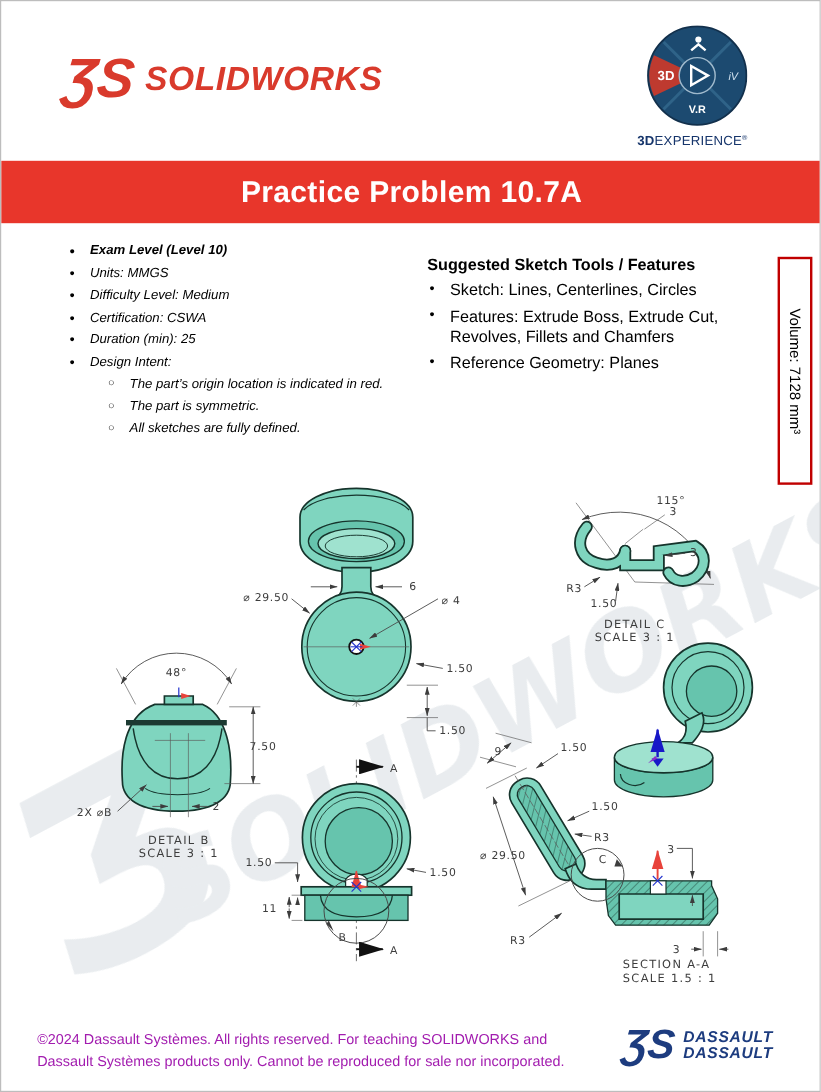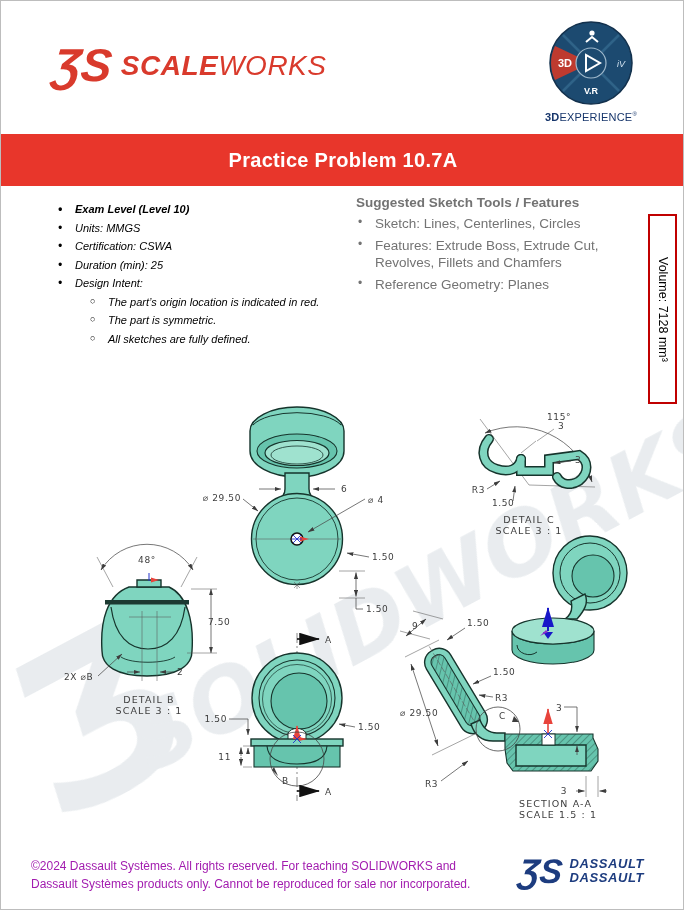--- a/index.html
+++ b/index.html
@@ -4,36 +4,36 @@
 <style>
   html,body{margin:0;padding:0;background:#e9e9e9;}
   .page{position:relative;width:684px;height:910px;background:#fff;border:1px solid #bdbdbd;
         box-sizing:border-box;font-family:"Liberation Sans",sans-serif;overflow:hidden;}
 
   
   .sw-logo{position:absolute;left:52px;top:44px;display:flex;align-items:center;color:#D93A2C;}
   .sw-glyph{font-size:46px;font-weight:700;font-style:italic;line-height:0.9;transform:skewX(-6deg);}
   .sw-text{margin-left:9px;font-size:28px;font-style:italic;letter-spacing:0.5px;white-space:nowrap;}
   .sw-text .solid{font-weight:800;}
-  .sw-text .works{font-weight:400;}
-
-  .xp-logo{position:absolute;left:540px;top:20px;width:100px;text-align:center;}
+  .sw-text .works{font-weight:700;}
+
+  .xp-logo{position:absolute;left:522px;top:20px;width:100px;text-align:right;}
   .xp-brand{margin-top:2px;font-size:11px;color:#16356B;letter-spacing:0.2px;}
   .xp-brand .b{font-weight:800;}
   .xp-brand .r{font-weight:400;}
   .xp-brand sup{font-size:6px;}
 
   
   .banner{position:absolute;left:0;top:133px;width:684px;height:52px;background:#E8362B;
           display:flex;align-items:center;justify-content:center;}
-  .banner h1{margin:0;color:#fff;font-size:20px;font-weight:700;letter-spacing:0.3px;}
+  .banner h1{margin:0;color:#fff;font-size:25px;font-weight:700;letter-spacing:0.3px;}
 
   
   .info-left{position:absolute;left:55px;top:201px;width:300px;font-size:11px;color:#000;line-height:1.32;font-style:italic;}
-  .info-right{position:absolute;left:355px;top:193px;width:255px;font-size:13.5px;color:#737373;line-height:1.32;}
+  .info-right{position:absolute;left:355px;top:211px;width:255px;font-size:13.5px;color:#000000;line-height:1.32;}
   ul.blist{list-style:none;margin:0;padding:0;}
   ul.blist>li{position:relative;padding-left:19px;margin-bottom:4px;}
   ul.blist>li::before{content:"•";position:absolute;left:2px;top:0;font-size:12px;}
   li.bold{font-weight:700;}
   ul.sublist{list-style:none;margin:2px 0 0 0;padding:0 0 0 34px;width:250px;}
   ul.sublist>li{position:relative;padding-left:18px;margin-bottom:4px;}
   ul.sublist>li::before{content:"○";position:absolute;left:0;top:1px;font-size:9px;}
   .info-right h2{margin:0 0 3px 0;font-size:13.5px;font-weight:700;}
 
   .volume{position:absolute;left:647px;top:213px;width:29px;height:190px;border:2px solid #C00000;
@@ -59,21 +59,21 @@
   .ds-glyph{font-size:34px;font-weight:700;font-style:italic;line-height:0.9;transform:skewX(-6deg);}
   .ds-name{margin-left:7px;font-size:13px;font-weight:700;font-style:italic;letter-spacing:0.6px;line-height:1.1;}
 </style>
 </head>
 <body>
 
 <div class="page">
 
   <div class="sw-logo">
     <span class="sw-glyph">ƷS</span>
-    <span class="sw-text"><span class="solid">SCALE</span><span class="works">WORKS</span></span>
+    <span class="sw-text"><span class="solid">SOLID</span><span class="works">WORKS</span></span>
   </div>
 
   <div class="xp-logo">
     <svg width="84" height="84" viewBox="0 0 84 84">
       <circle cx="42" cy="42" r="41" fill="#1C4A70" stroke="#12304C" stroke-width="1.5"></circle>
       <path d="M42,42 L6,25 A40,40 0 0 0 6,59 Z" fill="#BE3A2F"></path>
       <line x1="53" y1="31" x2="70" y2="14" stroke="#2F6388" stroke-width="2.5"></line>
       <line x1="31" y1="31" x2="14" y2="14" stroke="#2F6388" stroke-width="2.5"></line>
       <line x1="31" y1="53" x2="14" y2="70" stroke="#2F6388" stroke-width="2.5"></line>
       <line x1="53" y1="53" x2="70" y2="70" stroke="#2F6388" stroke-width="2.5"></line>
@@ -89,20 +89,21 @@
   </div>
 
   <div class="banner">
     <h1>Practice Problem 10.7A</h1>
   </div>
 
   <div class="info-left">
     <ul class="blist">
       <li class="bold">Exam Level (Level 10)</li>
       <li>Units: MMGS</li>
+      <li>Difficulty Level: Medium</li>
       <li>Certification: CSWA</li>
       <li>Duration (min): 25</li>
       <li>Design Intent:</li>
     </ul>
     <ul class="sublist">
       <li>The part’s origin location is indicated in red.</li>
       <li>The part is symmetric.</li>
       <li>All sketches are fully defined.</li>
     </ul>
   </div>

